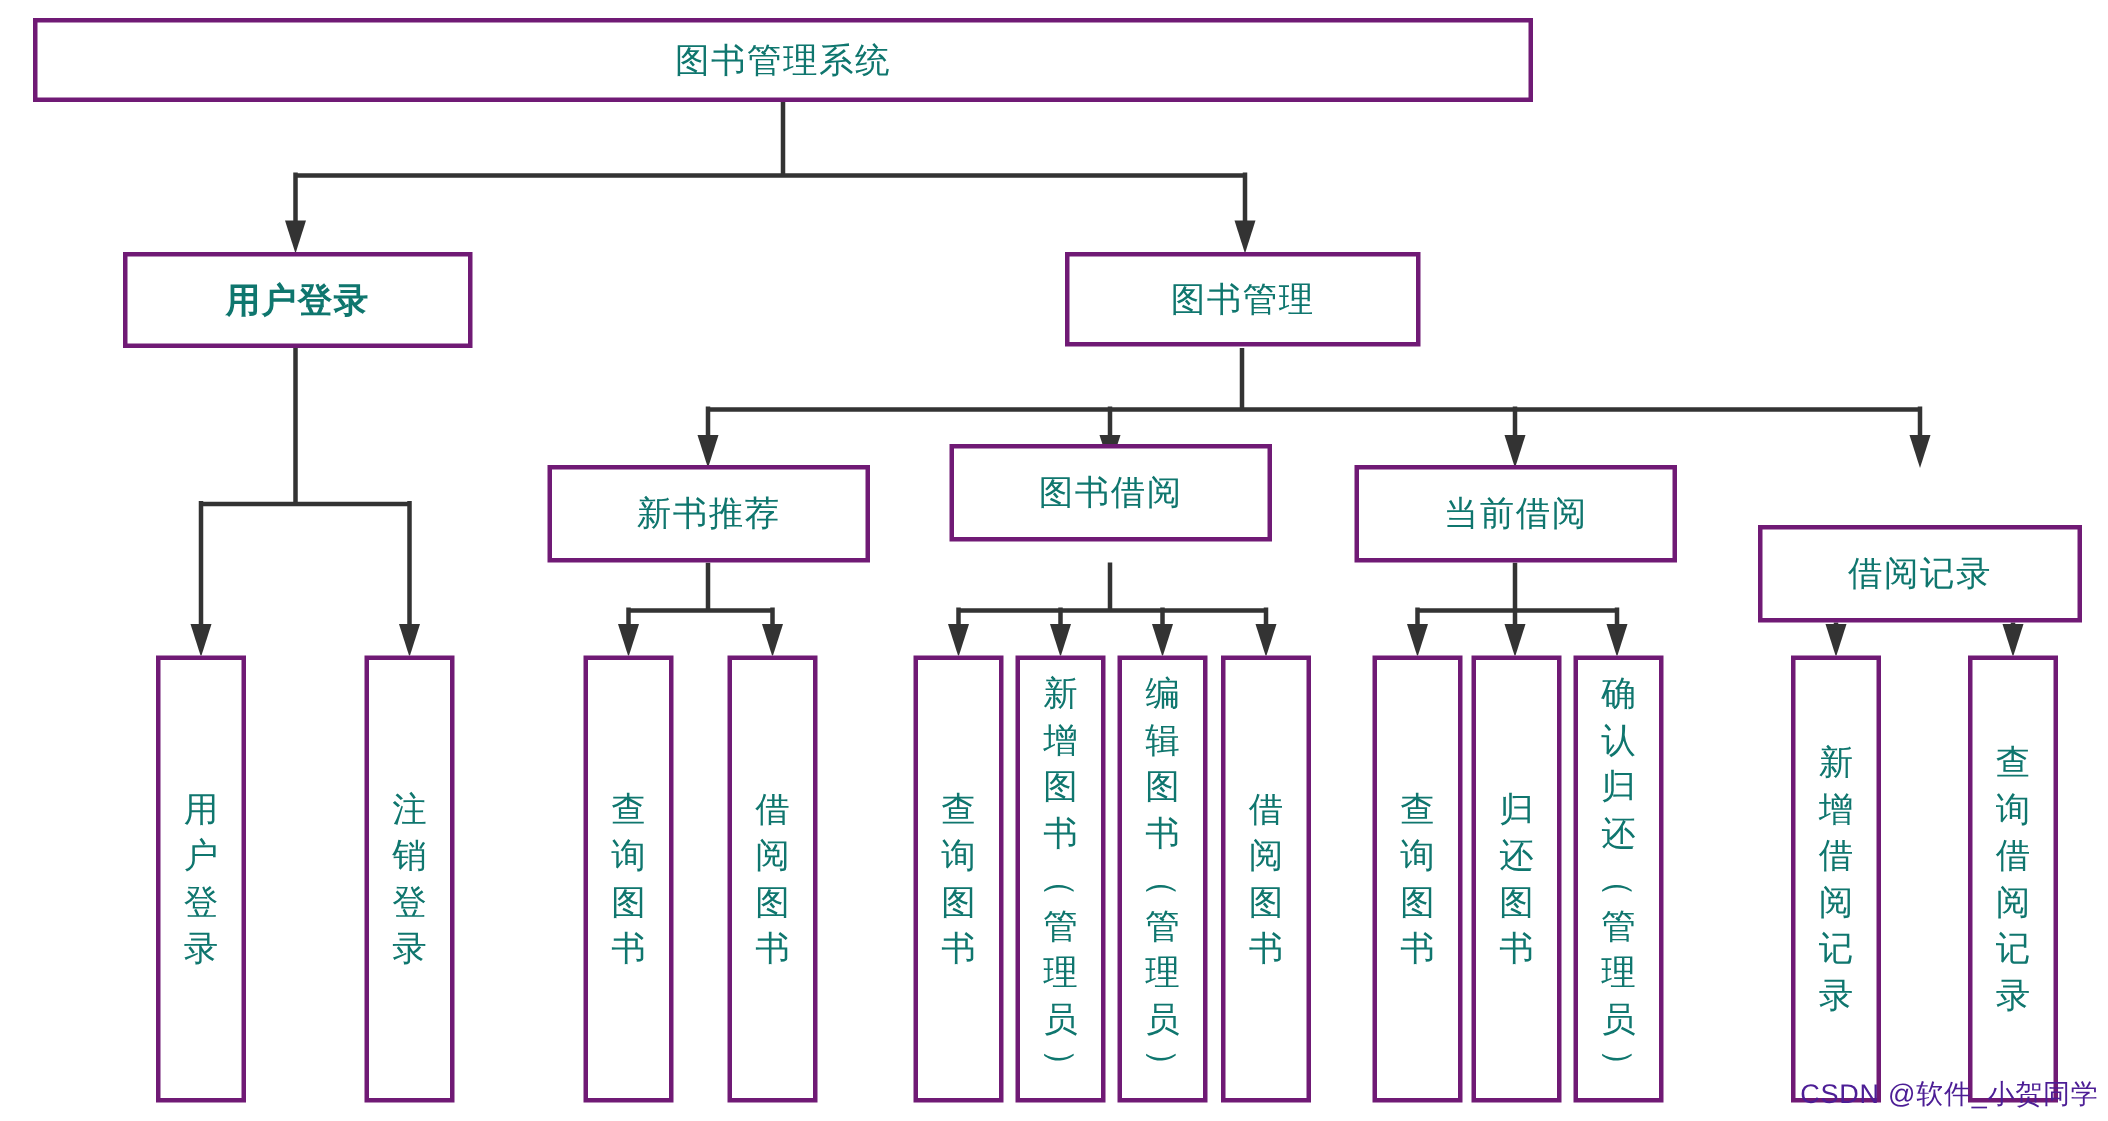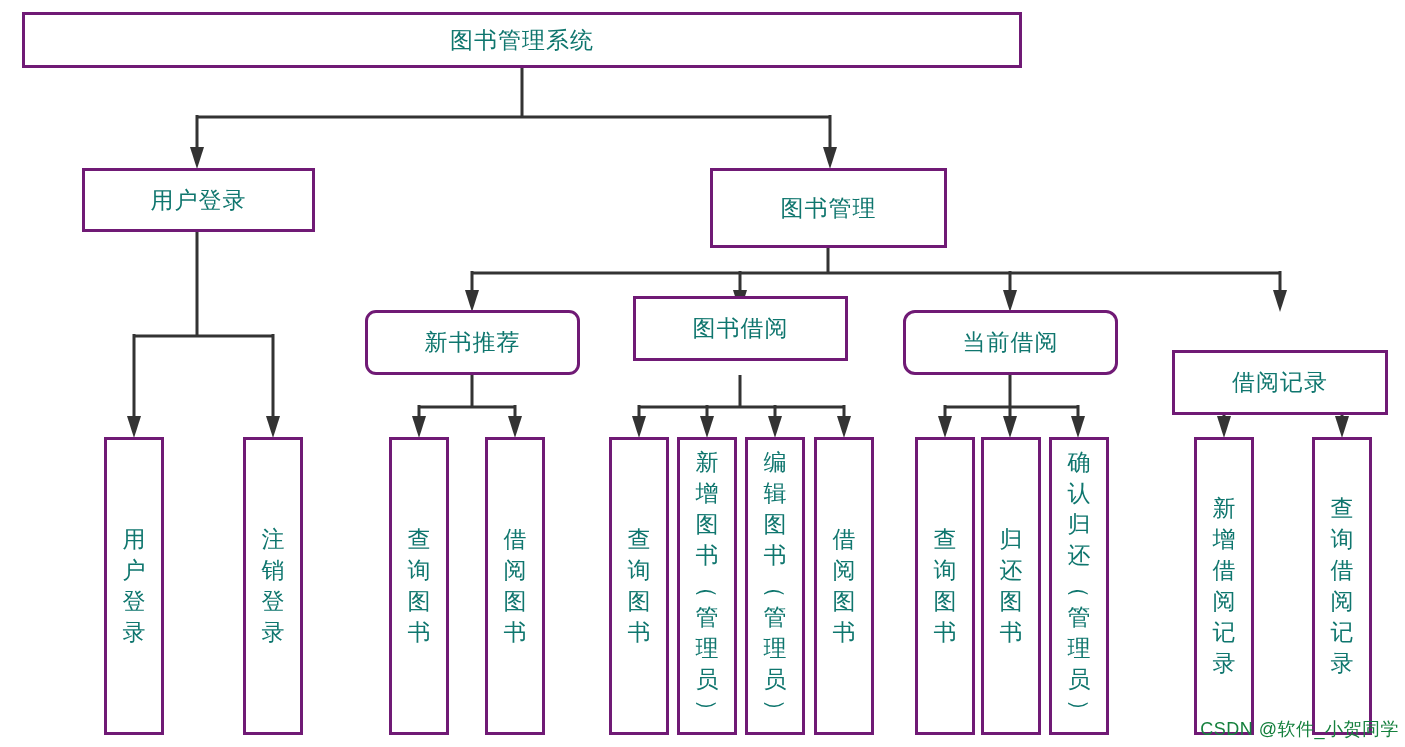--- a/index.html
+++ b/index.html
@@ -46,21 +46,21 @@
     font-size: 23px;
     line-height: 31px;
   }
   .vchar.rot { transform: rotate(90deg); }
   #watermark {
     position: absolute;
     right: 6px;
     bottom: 6px;
     z-index: 2;
     font-size: 18px;
-    color: #15803d;
+    color: #4c1d95;
     letter-spacing: 0.5px;
     white-space: nowrap;
   }
 </style>
 </head>
 <body>
 
 <div id="stage">
 
   <svg id="connectors" width="1405" height="747" viewBox="0 0 1405 747">
@@ -100,34 +100,34 @@
       <polygon points="1078,438 1071,416 1085,416"></polygon>
       <polygon points="1224,438 1217,416 1231,416"></polygon>
       <polygon points="1342,438 1335,416 1349,416"></polygon>
     </g>
   </svg>
 
   <div class="box" style="left:22px; top:12px; width:1000px; height:56px;">
     <span class="hlabel">图书管理系统</span>
   </div>
 
-  <div class="box" style="left:82px; top:168px; width:233px; height:64px;">
+  <div class="box" style="left:82px; top:168px; width:233px; height:64px;font-weight:bold;">
     <span class="hlabel">用户登录</span>
   </div>
-  <div class="box" style="left:710px; top:168px; width:237px; height:80px;">
+  <div class="box" style="left:710px; top:168px; width:237px; height:63px;">
     <span class="hlabel">图书管理</span>
   </div>
 
-  <div class="box" style="left:365px; top:310px; width:215px; height:65px;border-radius:11px;">
+  <div class="box" style="left:365px; top:310px; width:215px; height:65px;">
     <span class="hlabel">新书推荐</span>
   </div>
   <div class="box" style="left:633px; top:296px; width:215px; height:65px;">
     <span class="hlabel">图书借阅</span>
   </div>
-  <div class="box" style="left:903px; top:310px; width:215px; height:65px;border-radius:12px;">
+  <div class="box" style="left:903px; top:310px; width:215px; height:65px;">
     <span class="hlabel">当前借阅</span>
   </div>
   <div class="box" style="left:1172px; top:310px; width:216px; height:65px;margin-top:40px;">
     <span class="hlabel">借阅记录</span>
   </div>
 
   <div class="box vbox" style="left:104px;">
     <span class="vlabel">
         <span class="vchar">用</span>
         <span class="vchar">户</span>

